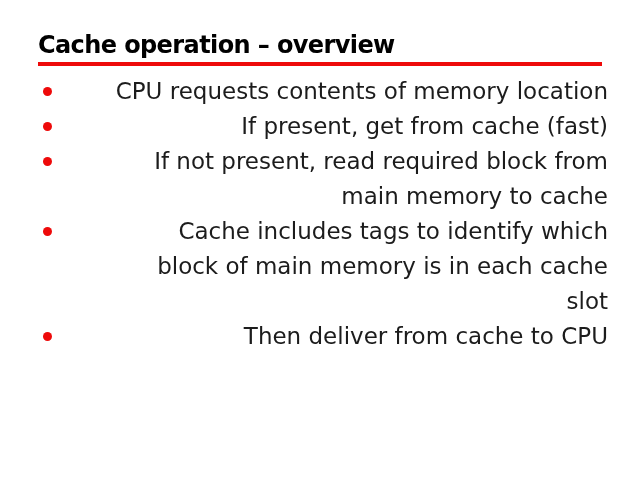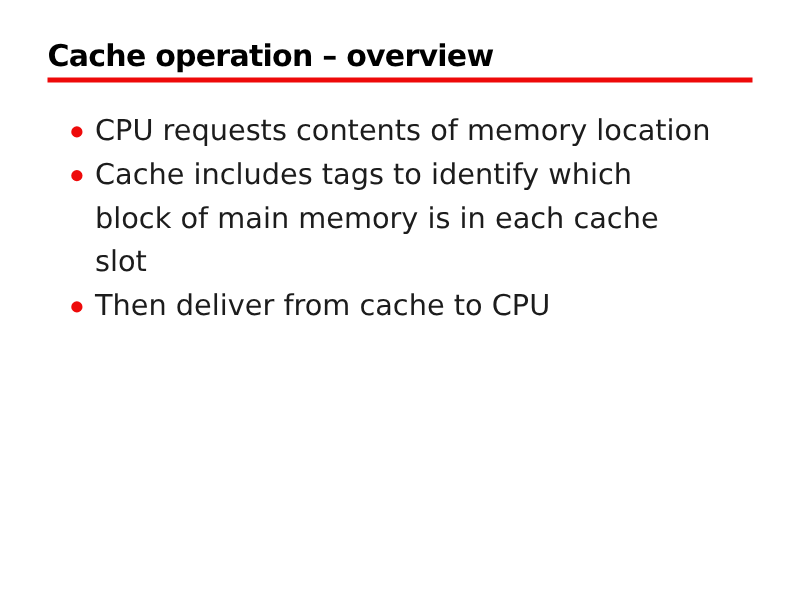--- a/index.html
+++ b/index.html
@@ -34,23 +34,24 @@
     top: 62px;
     width: 564px;
     height: 4px;
     background: var(--accent, #ee0a0a);
   }
   .bullet-list {
     position: absolute;
     left: 38px;
     top: 74px;
     width: 570px;
-    margin: 14px;
+    margin: 0;
     padding: 0;
     list-style: none;
+    text-align: right;
   }
   .bullet-item {
     position: relative;
     padding-left: 24px;
     font-size: 23px;
     line-height: 35px;
     color: var(--body-color, #1c1c1c);
     white-space: pre-line;
   }
   .bullet-dot {
@@ -64,18 +65,21 @@
   }
 </style>
 </head>
 <body>
 
 <div class="slide">
   <h1 class="slide-title">Cache operation – overview</h1>
   <div class="title-underline"></div>
   <ul class="bullet-list">
       <li class="bullet-item"><span class="bullet-dot"></span><span class="bullet-text">CPU requests contents of memory location</span></li>
+      <li class="bullet-item"><span class="bullet-dot"></span><span class="bullet-text">If present, get from cache (fast)</span></li>
+      <li class="bullet-item"><span class="bullet-dot"></span><span class="bullet-text">If not present, read required block from
+main memory to cache</span></li>
       <li class="bullet-item"><span class="bullet-dot"></span><span class="bullet-text">Cache includes tags to identify which
 block of main memory is in each cache
 slot</span></li>
       <li class="bullet-item"><span class="bullet-dot"></span><span class="bullet-text">Then deliver from cache to CPU</span></li>
     </ul>
 </div>
 
 </body></html>

